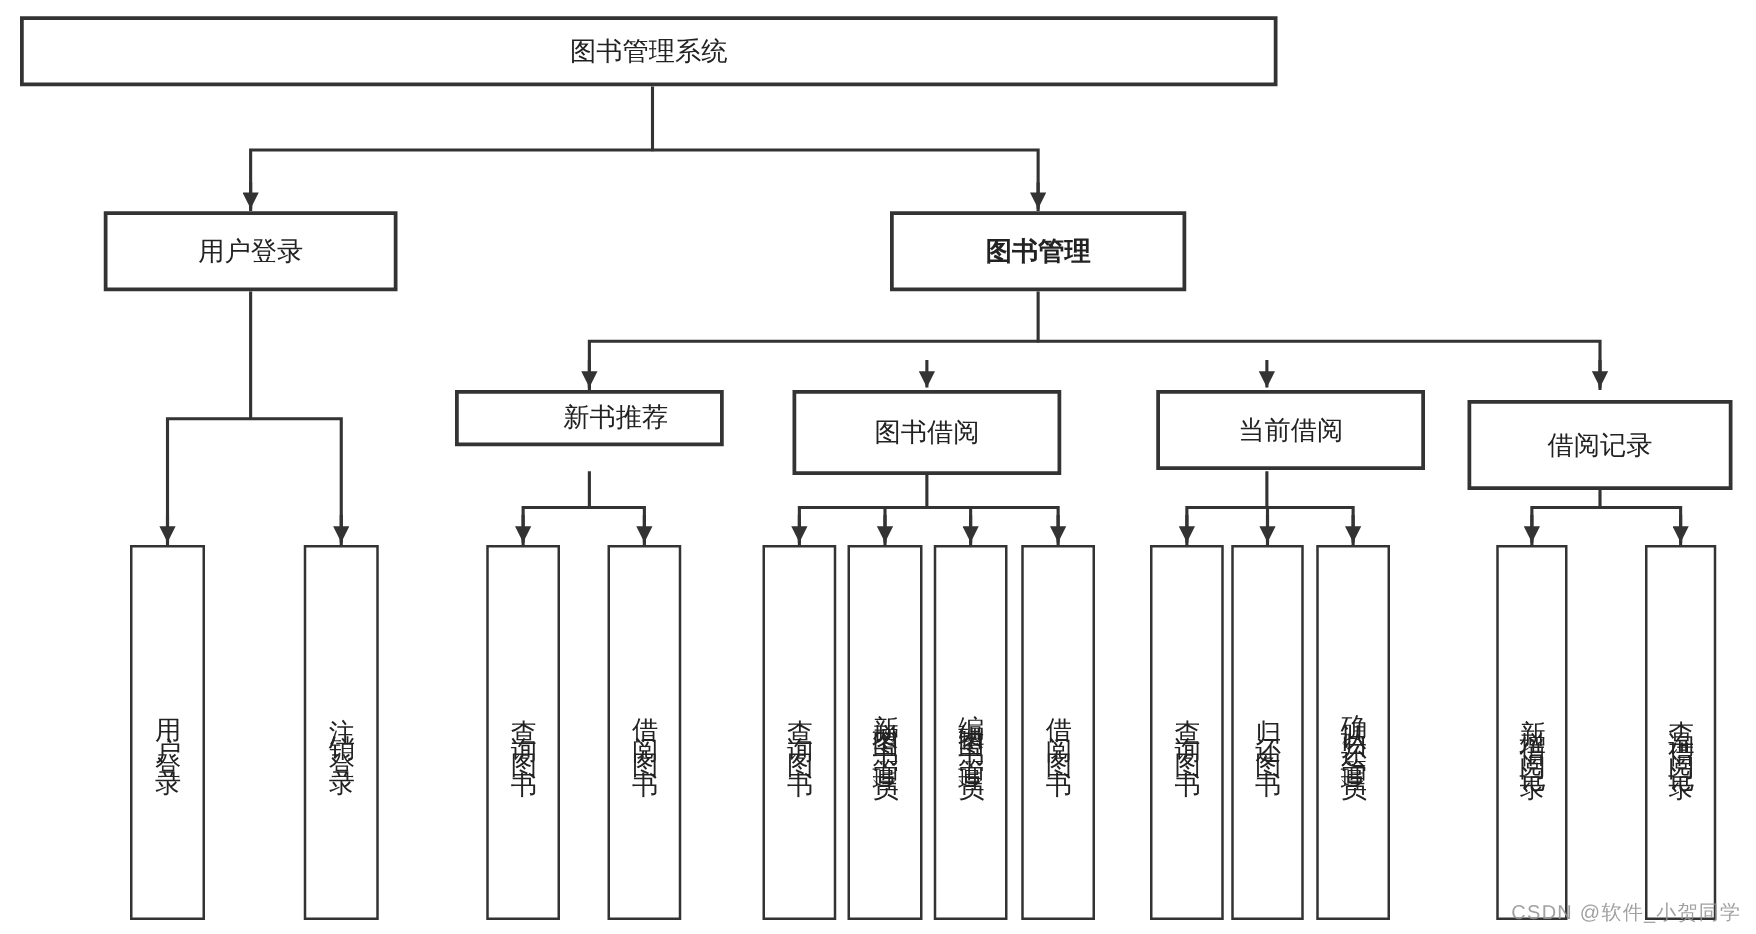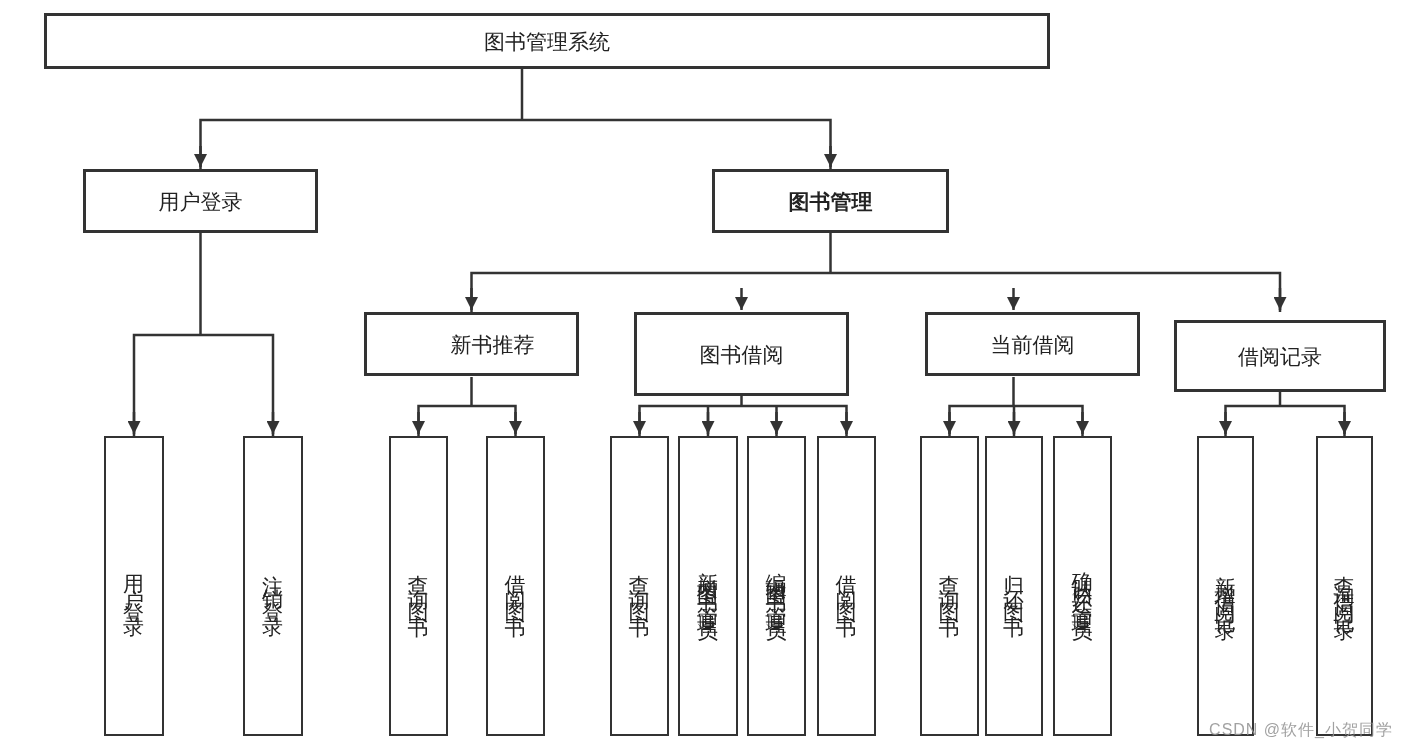--- a/index.html
+++ b/index.html
@@ -96,27 +96,27 @@
       <path d="M776.5,412 V434" marker-end="url(#arr)"></path>
       <path d="M846.5,412 V434" marker-end="url(#arr)"></path>
       <path d="M949.5,412 V434" marker-end="url(#arr)"></path>
       <path d="M1014,412 V434" marker-end="url(#arr)"></path>
       <path d="M1082.5,412 V434" marker-end="url(#arr)"></path>
       <path d="M1225.5,412 V434" marker-end="url(#arr)"></path>
       <path d="M1344.5,412 V434" marker-end="url(#arr)"></path>
     </g>
   </svg>
 
-  <div class="node" style="left:16px;top:13px;width:1006px;height:56px;margin-left:28px;">图书管理系统</div>
+  <div class="node" style="left:16px;top:13px;width:1006px;height:56px;">图书管理系统</div>
 
   <div class="node" style="left:83px;top:169px;width:235px;height:64px;">用户登录</div>
   <div class="node" style="left:712px;top:169px;width:237px;height:64px;font-weight:bold;">图书管理</div>
 
-  <div class="node" style="left:364px;top:312px;width:215px;height:64px;padding-left:42px;">新书推荐</div>
-  <div class="node" style="left:634px;top:312px;width:215px;height:84px;">图书借阅</div>
+  <div class="node" style="left:364px;top:312px;width:215px;height:45px;padding-left:42px;">新书推荐</div>
+  <div class="node" style="left:634px;top:312px;width:215px;height:68px;">图书借阅</div>
   <div class="node" style="left:906px;top:312px;width:215px;height:64px;margin-left:19px;">当前借阅</div>
   <div class="node" style="left:1174px;top:320px;width:212px;height:72px;">借阅记录</div>
 
   <div class="node leaf" style="left:104px;top:436px;width:60px;height:300px;">用户登录</div>
   <div class="node leaf" style="left:243px;top:436px;width:60px;height:300px;">注销登录</div>
 
   <div class="node leaf" style="left:389px;top:436px;width:59px;height:300px;">查询图书</div>
   <div class="node leaf" style="left:486px;top:436px;width:59px;height:300px;">借阅图书</div>
 
   <div class="node leaf" style="left:610px;top:436px;width:59px;height:300px;">查询图书</div>

